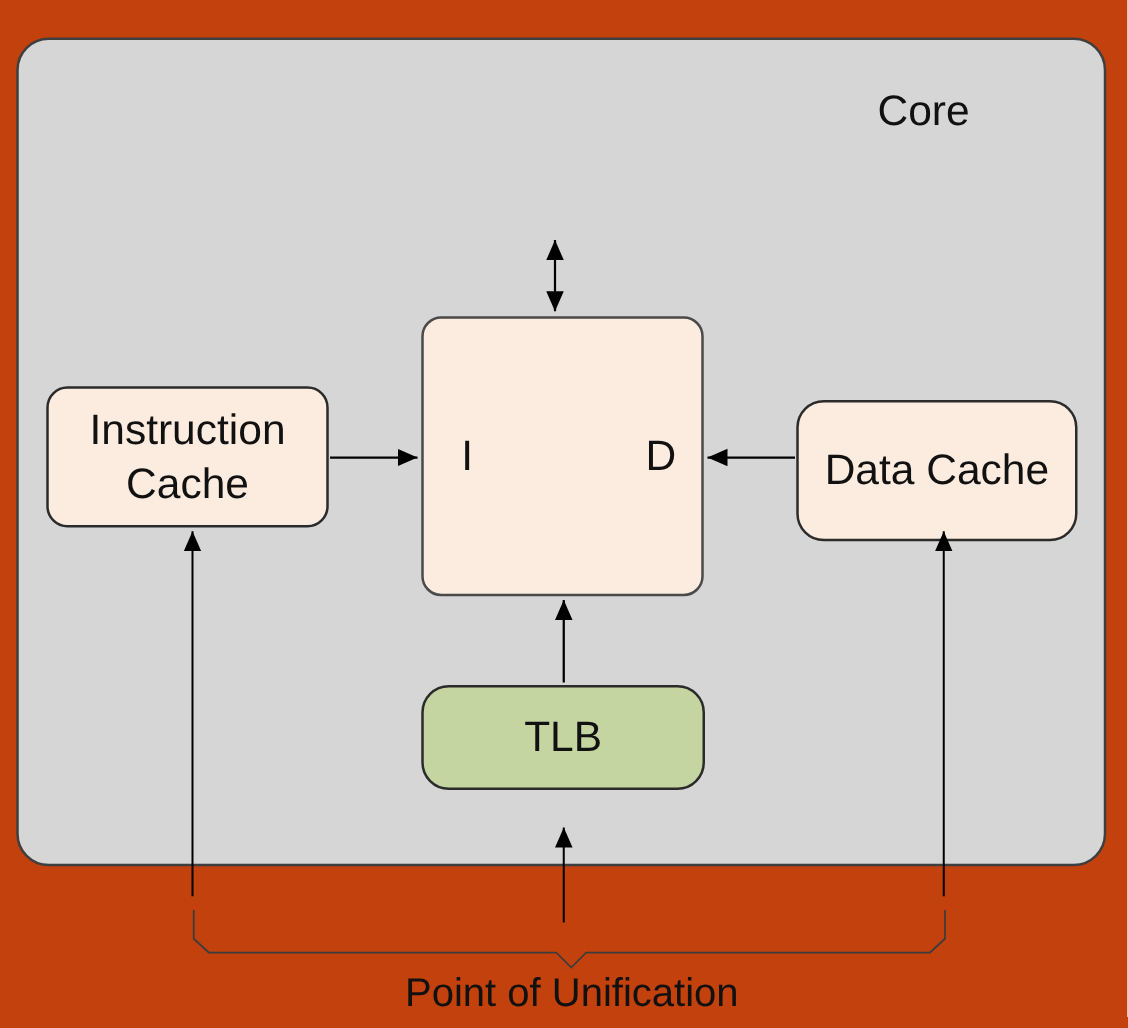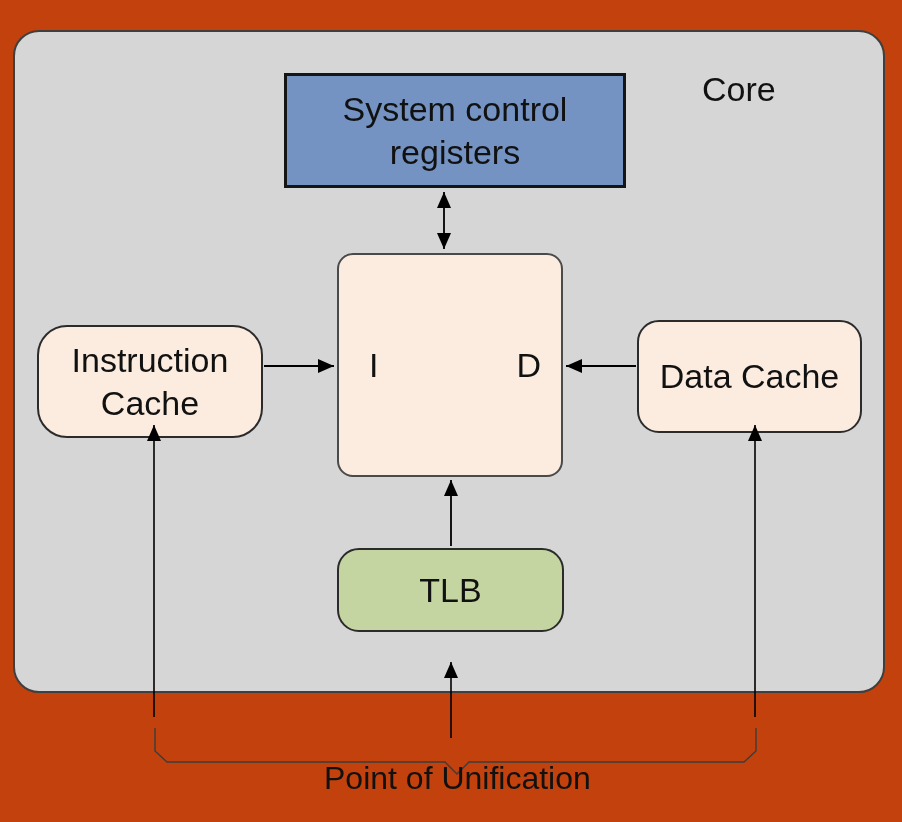--- a/index.html
+++ b/index.html
@@ -14,40 +14,36 @@
   .node{
     position:absolute;display:flex;align-items:center;justify-content:center;
     text-align:center;font-size:34px;line-height:1.25;box-sizing:border-box;
     white-space:pre-line;
   }
   .sysreg{left:284px;top:73px;width:342px;height:115px;border:3px solid #151515;}
   .cpu{
     left:337px;top:253px;width:226px;height:224px;border:2px solid #4a4a4a;
     border-radius:16px;justify-content:space-between;padding:0 20px 0 30px;
   }
-  .icache{left:37px;top:309px;width:226px;height:113px;border:2px solid #2b2b2b;border-radius:30px;margin-top:16px;}
+  .icache{left:37px;top:309px;width:226px;height:113px;border:2px solid #2b2b2b;border-radius:17px;}
   .dcache{left:637px;top:320px;width:225px;height:113px;border:2px solid #2b2b2b;border-radius:22px;align-items:center;}
   .tlb{left:337px;top:548px;width:227px;height:84px;border:2px solid #2b2b2b;border-radius:22px;}
   .core-label{position:absolute;left:702px;top:70px;font-size:34px;white-space:nowrap;}
-  .pou-label{position:absolute;left:324px;top:760px;font-size:32px;white-space:nowrap;}
+  .pou-label{position:absolute;left:324px;top:776px;font-size:32px;white-space:nowrap;}
   .connectors{position:absolute;left:0;top:0;width:902px;height:822px;pointer-events:none;}
 </style>
 </head>
 <body>
 
 <div class="stage">
 
   <div class="core" style="background-color: rgb(214, 214, 214);"></div>
 
   <div class="core-label">Core</div>
 
-  <div class="node sysreg" style="background-color: rgb(116, 147, 195);">
-    <span>System control
-registers</span>
-  </div>
 
   <div class="node cpu" style="background-color: rgb(251, 236, 223);">
     <span>I</span>
     <span>D</span>
   </div>
 
   <div class="node icache" style="background-color: rgb(251, 236, 223);">
     <span>Instruction
 Cache</span>
   </div>

